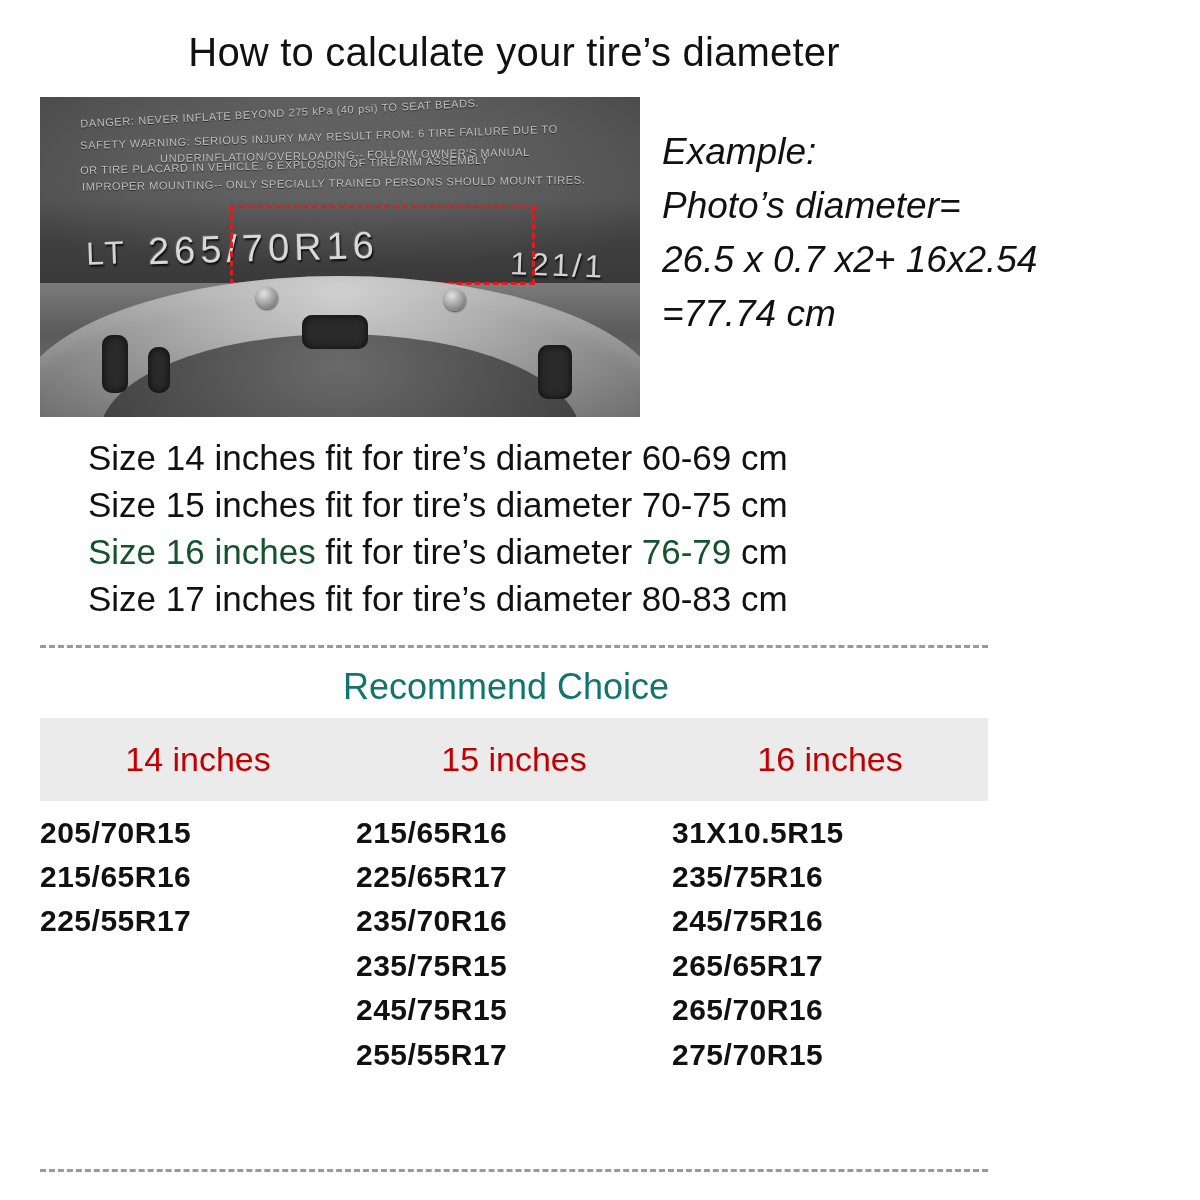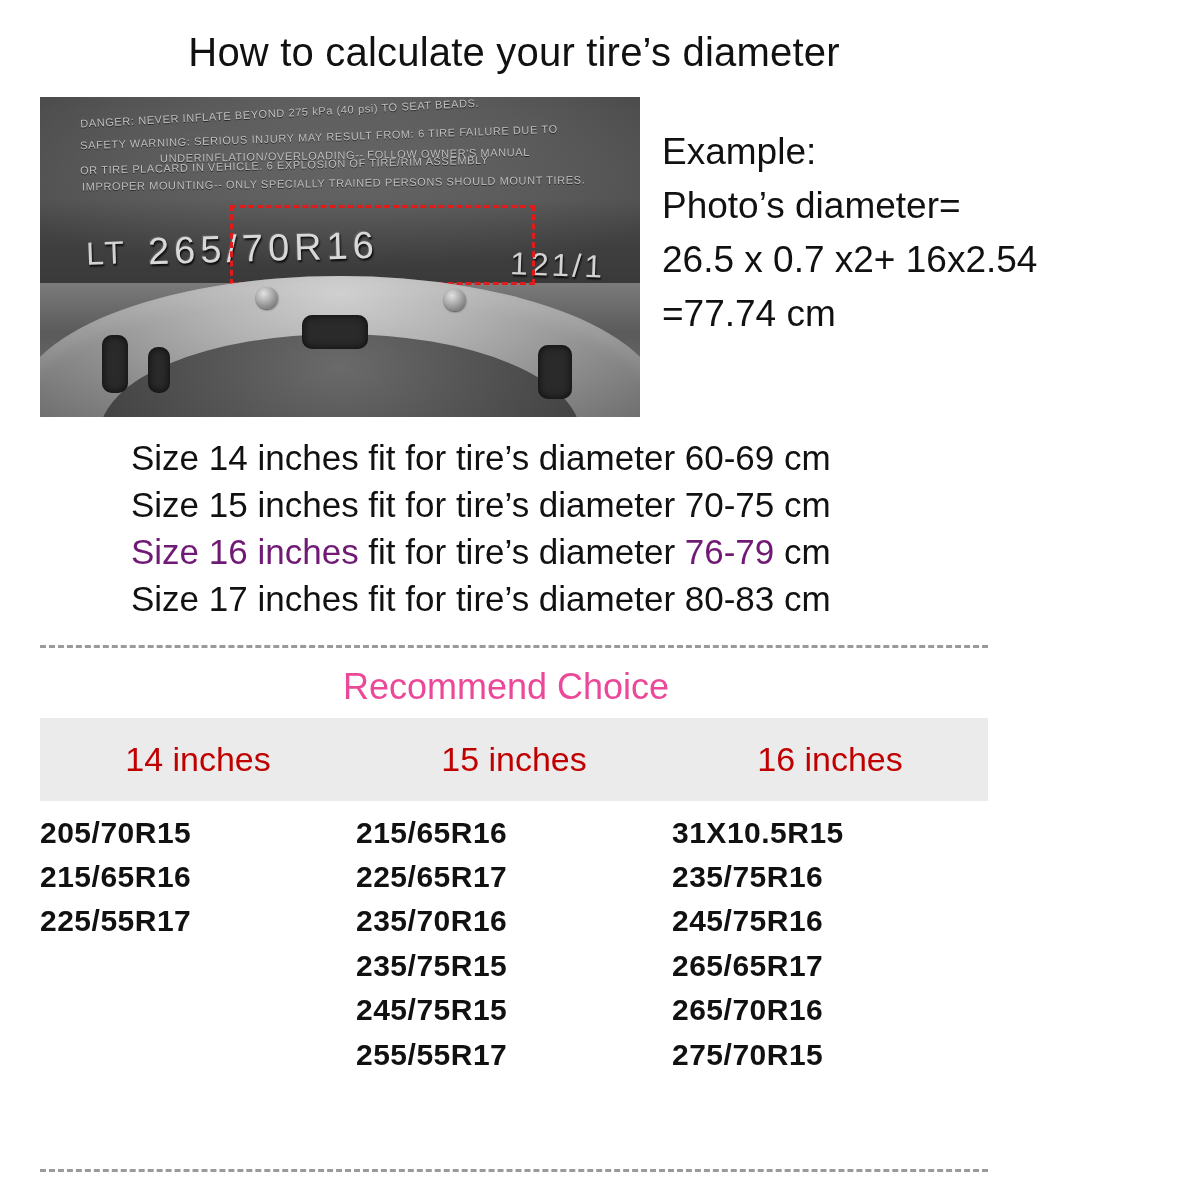--- a/index.html
+++ b/index.html
@@ -132,41 +132,41 @@
   }
 
   .example {
     padding-left: 22px;
     padding-top: 28px;
     font-size: 37px;
     line-height: 1.46;
     color: #111111;
     font-weight: 400;
   }
-  .example div { white-space: nowrap; }
+  .example div { white-space: nowrap; font-style: italic; }
 
   
   .size-list {
     padding: 18px 0 0 88px;
     font-size: 35px;
     line-height: 1.34;
     color: #111111;
   }
-  .size-list .row { white-space: nowrap; margin-left: 43px; }
-  .size-list .red { color: #701a75; }
+  .size-list .row { white-space: nowrap; }
+  .size-list .red { color: #14532d; }
 
   .divider {
     margin: 22px 40px 0 40px;
     border-top: 3px dashed #9a9a9a;
   }
 
   
   .rec-title {
     text-align: center;
-    color: #ec4899;
+    color: #0f766e;
     font-size: 36px;
     padding: 18px 16px 10px 0;
   }
   .rec-head {
     display: flex;
     background: #ebebeb;
     margin: 0 40px;
     padding: 22px 0;
   }
   .rec-head div {

